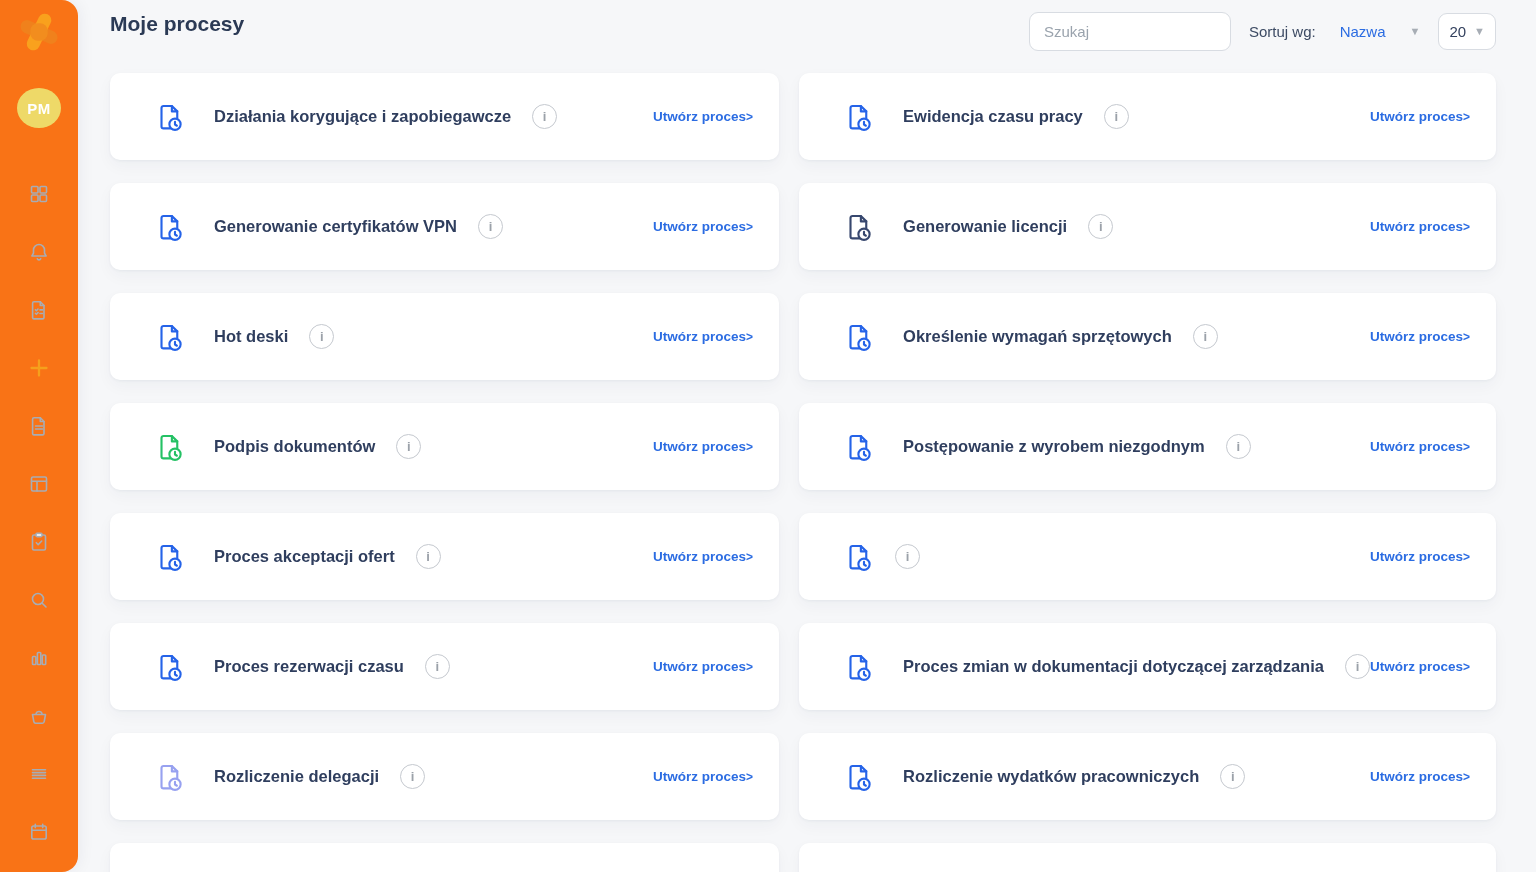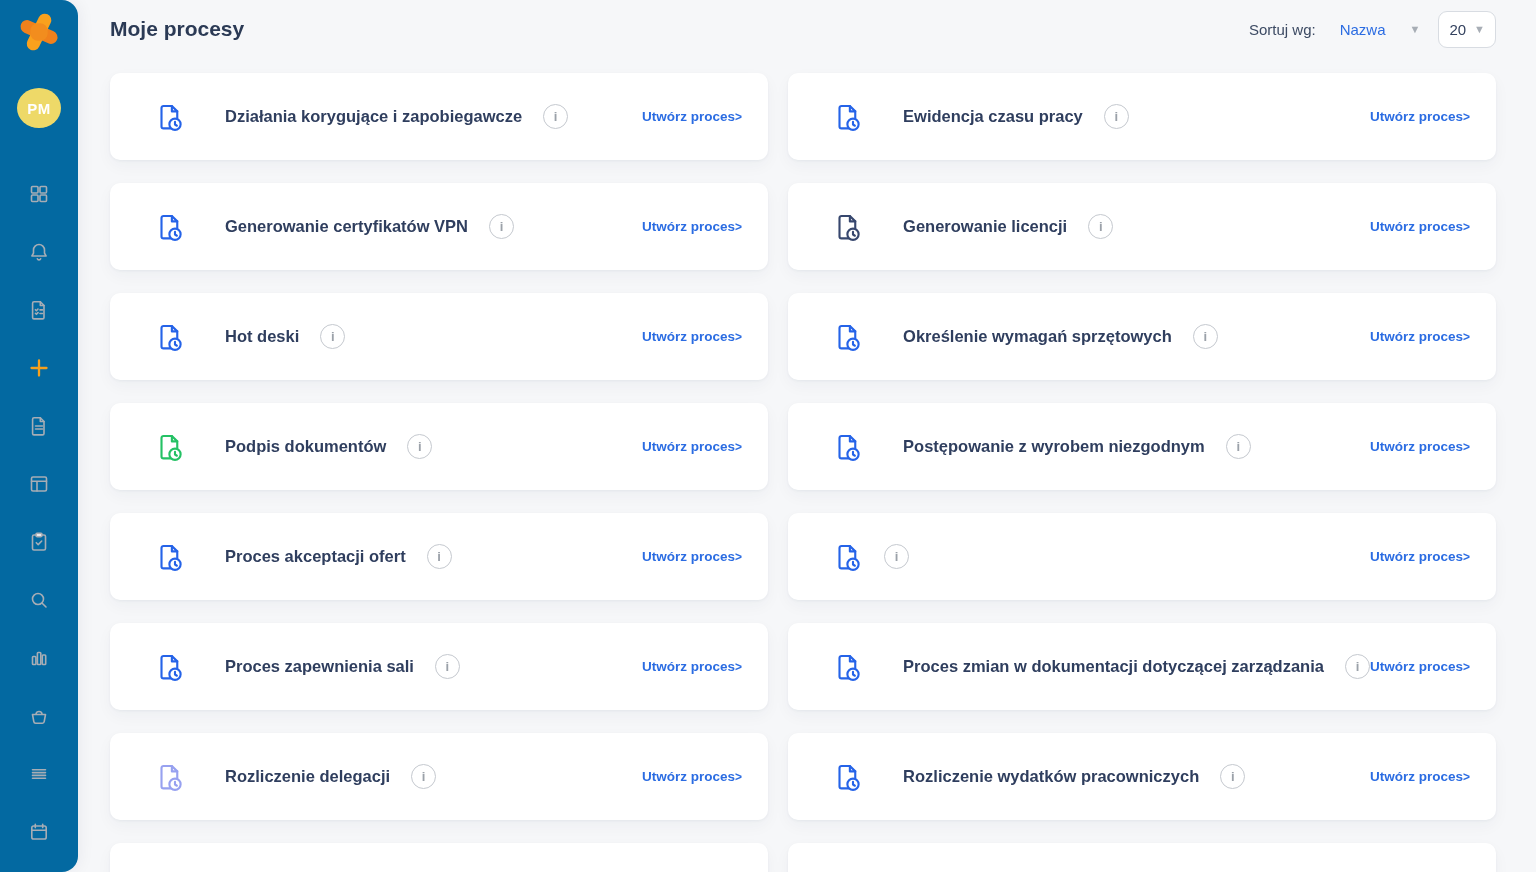--- a/index.html
+++ b/index.html
@@ -5,42 +5,42 @@
   * { margin:0; padding:0; box-sizing:border-box; }
   html,body { width:1536px; height:872px; overflow:hidden; }
   body {
     font-family:"Liberation Sans", sans-serif;
     background:#f6f7f9;
     color:#2f3e5e;
   }
   
   .sidebar {
     position:fixed; left:0; top:0; width:78px; height:100%;
-    background:#0369a1; border-radius:0 16px 16px 0;
+    background:#f97316; border-radius:0 16px 16px 0;
     box-shadow:2px 0 16px rgba(30,40,60,.06);
     display:flex; flex-direction:column; align-items:center; z-index:5;
   }
   .logo { margin-top:8px; width:48px; height:48px; }
   .avatar {
     margin-top:32px; width:44px; height:44px; border-radius:50%;
     background:#eed968; color:#fff; font-weight:700; font-size:15px;
     display:flex; align-items:center; justify-content:center; letter-spacing:.5px;
   }
   .side-nav { margin-top:48px; display:flex; flex-direction:column; align-items:center; }
   .side-btn {
     width:36px; height:36px; margin-bottom:22px; border:none; background:none;
     display:flex; align-items:center; justify-content:center;
     color:#a7adb5; cursor:pointer;
   }
   .side-btn.active { color:#f6a01c; }
   .side-btn svg { width:24px; height:24px; stroke:currentColor; fill:none;
                   stroke-width:1.6; stroke-linecap:round; stroke-linejoin:round; }
   
   .main { margin-left:78px; padding:0 40px 0 32px; }
-  .page-header { display:flex; align-items:center; padding-top:12px; height:46px; }
+  .page-header { display:flex; align-items:flex-start; padding-top:12px; height:46px; }
   .page-title { font-size:21px; font-weight:700; color:#2b3a55; }
   .controls { margin-left:auto; display:flex; align-items:center; gap:18px; }
   .search-input {
     width:202px; height:39px; border:1px solid #d8dce2; border-radius:9px;
     padding:0 14px; font-size:15px; font-family:inherit; color:#3c4a63; background:#fff;
     outline:none;
   }
   .search-input::placeholder { color:#9aa3ad; }
   .sort { display:flex; align-items:center; gap:24px; font-size:15px; cursor:pointer; }
   .sort-label { color:#3c4a63; }
@@ -58,21 +58,21 @@
     column-gap:20px; row-gap:23px;
   }
   .card {
     background:#fff; border-radius:10px; height:87px;
     display:flex; align-items:center; padding:0 26px 0 45px;
     box-shadow:0 1px 3px rgba(25,39,70,.05), 0 6px 16px rgba(25,39,70,.04);
   }
   .doc-icon { width:30px; height:30px; flex:0 0 auto; }
   .doc-icon svg { width:30px; height:30px; stroke:currentColor; fill:none;
                   stroke-width:1.7; stroke-linecap:round; stroke-linejoin:round; }
-  .card-title { margin-left:40px; font-size:16.5px; font-weight:700; color:#2f3e5e; white-space:nowrap; }
+  .card-title { margin-left:29px; font-size:16.5px; font-weight:700; color:#2f3e5e; white-space:nowrap; }
   .info-icon {
     margin-left:21px; width:25px; height:25px; border-radius:50%;
     border:1.6px solid #c5c9cf; color:#9ba1a9; font-size:13px; font-weight:600;
     display:flex; align-items:center; justify-content:center; cursor:pointer; flex:0 0 auto;
   }
   .create-link {
     margin-left:auto; display:flex; align-items:center; 
     color:#2b6ce2; font-size:13.5px; font-weight:700; text-decoration:none;
     cursor:pointer; white-space:nowrap;
   }
@@ -171,20 +171,21 @@
         <path d="M4.8 10.3 h14.4 M8.3 4.2 v3.4 M15.7 4.2 v3.4"></path>
       </svg>
     </button>
   </nav>
 </aside>
 
 <main class="main">
   <header class="page-header">
     <h1 class="page-title">Moje procesy</h1>
     <div class="controls">
+      <input class="search-input" type="text" placeholder="Szukaj" style="">
       <div class="sort">
         <span class="sort-label">Sortuj wg:</span>
         <span class="sort-value">Nazwa</span>
         <span class="caret">▼</span>
       </div>
       <div class="pagesize">
         <span>20</span>
         <span class="caret">▼</span>
       </div>
     </div>
@@ -352,21 +353,21 @@
   </div>
       <div class="card">
     <span class="doc-icon" style="color: rgb(37, 99, 232);">
       <svg viewBox="0 0 24 24">
         <path d="M6.8 3.2 h6.7 l4.3 4.3 v12 a1.6 1.6 0 0 1 -1.6 1.6 H6.8 a1.6 1.6 0 0 1 -1.6 -1.6 V4.8 a1.6 1.6 0 0 1 1.6 -1.6 Z"></path>
         <path d="M13.5 3.2 v4.3 h4.3"></path>
         <circle cx="16" cy="17.8" r="4.5" fill="#fff"></circle>
         <path d="M16 15.9 v2.1 l1.5 1"></path>
       </svg>
     </span>
-    <span class="card-title">Proces zapewnienia sali</span>
+    <span class="card-title">Proces rezerwacji czasu</span>
     <span class="info-icon">i</span>
     <a class="create-link">
       <span>Utwórz proces</span>
       <span class="chev">&gt;</span>
     </a>
   </div>
       <div class="card">
     <span class="doc-icon" style="color: rgb(37, 99, 232);">
       <svg viewBox="0 0 24 24">
         <path d="M6.8 3.2 h6.7 l4.3 4.3 v12 a1.6 1.6 0 0 1 -1.6 1.6 H6.8 a1.6 1.6 0 0 1 -1.6 -1.6 V4.8 a1.6 1.6 0 0 1 1.6 -1.6 Z"></path>

